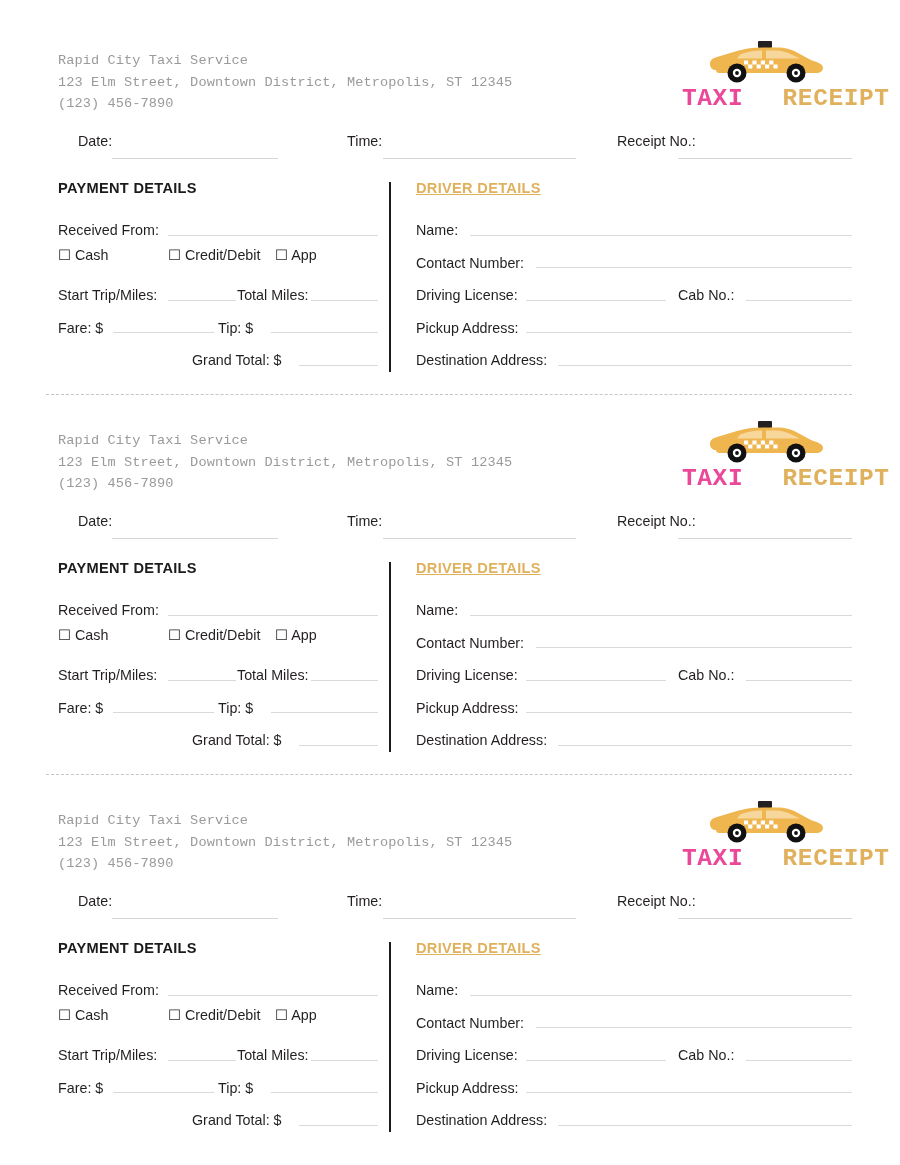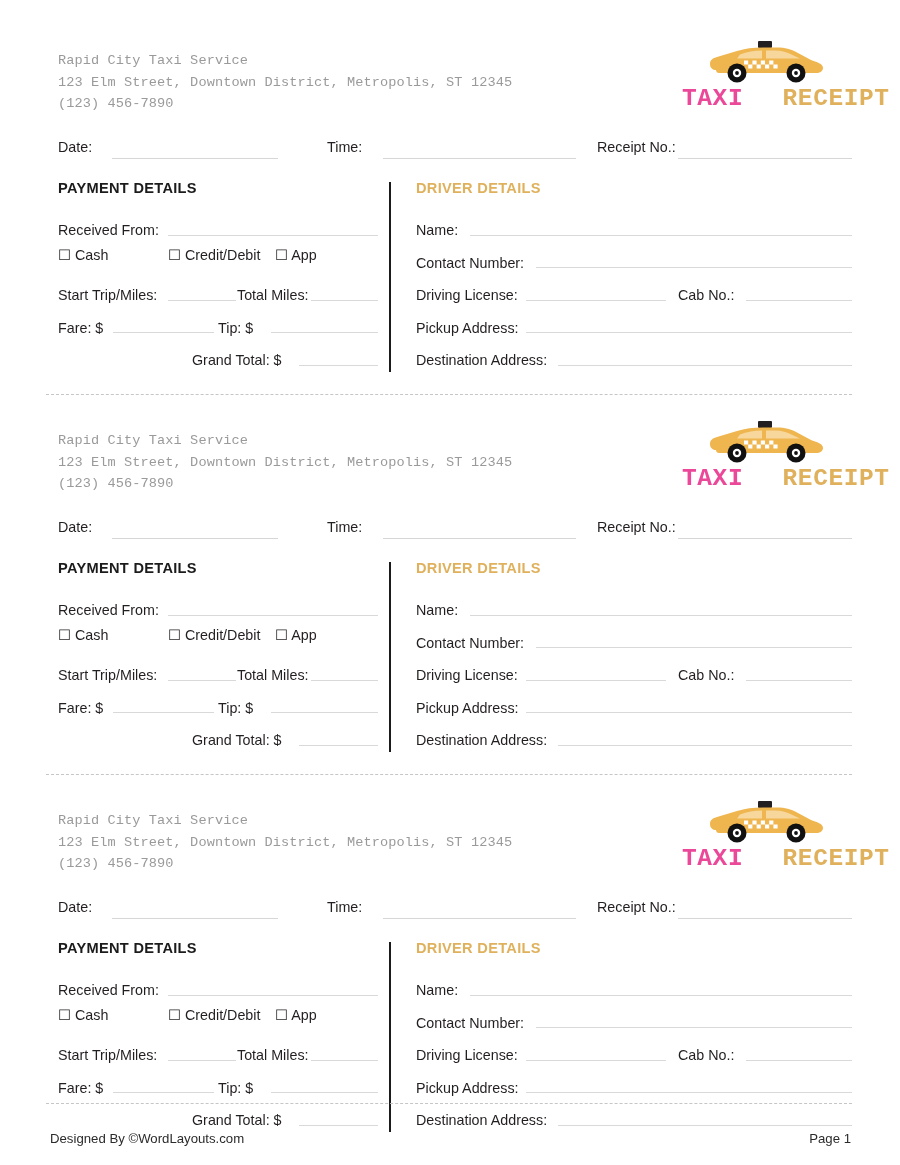--- a/index.html
+++ b/index.html
@@ -89,21 +89,21 @@
   }
   .ln {
     position: absolute;
     bottom: 7px;
     height: 1px;
     background: #d9d9d9;
   }
 
   
   .meta-row { height: 40px; margin-top: 2px; }
-  .meta-row .lbl { top: 11px; }
+  .meta-row .lbl { top: 5px; margin-left: 20px; }
   .meta-row .ln { bottom: 9px; background: #d6d6d6; }
 
   
   .body-cols {
     position: relative;
     margin-top: 12px;
     height: 200px;
   }
   .divider {
     position: absolute;
@@ -116,21 +116,21 @@
   .col-left  { position: absolute; left: 0;     top: 0; width: 320px; }
   .col-right { position: absolute; left: 358px; top: 0; width: 436px; }
 
   .sec-head {
     font-size: 14.6px;
     font-weight: bold;
     letter-spacing: .3px;
     height: 30px;
   }
   .sec-head.payment { color: #1b1b1b; }
-  .sec-head.driver  { color: #e0b15c; }
+  .sec-head.driver  { color: #e0b15c; text-decoration: underline; }
 
   .checks { font-size: 14.3px; height: 32.5px; position: relative; }
   .chk { position: absolute; top: 4px; white-space: nowrap; }
   .chk .box { font-size: 14.5px; }
 
   
   .sep {
     height: 1px;
     margin: 0 48px 0 46px;
     border-top: 1px dashed #c6c6c6;
@@ -487,19 +487,14 @@
           <span class="ln" style="left:110px; width:326px;"></span>
         </div>
         <div class="row">
           <span class="lbl" style="left:0;">Destination Address:</span>
           <span class="ln" style="left:142px; width:294px;"></span>
         </div>
       </div>
     </div>
   </div>
 
-  <div class="footer">
-    <div class="footer-rule"></div>
-    <div class="footer-left">Designed By ©WordLayouts.com</div>
-    <div class="footer-right">Page 1</div>
-  </div>
 
 </div>
 
 </body></html>

